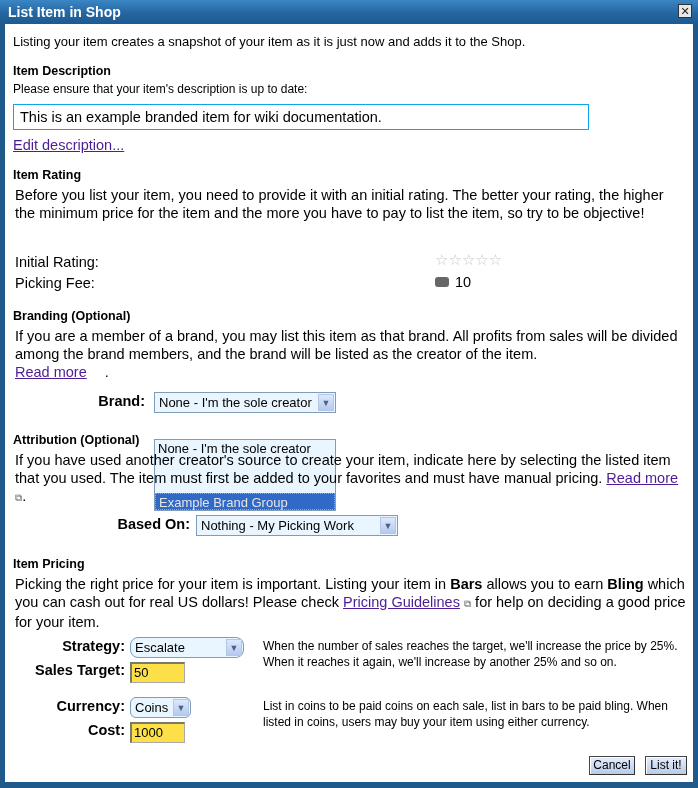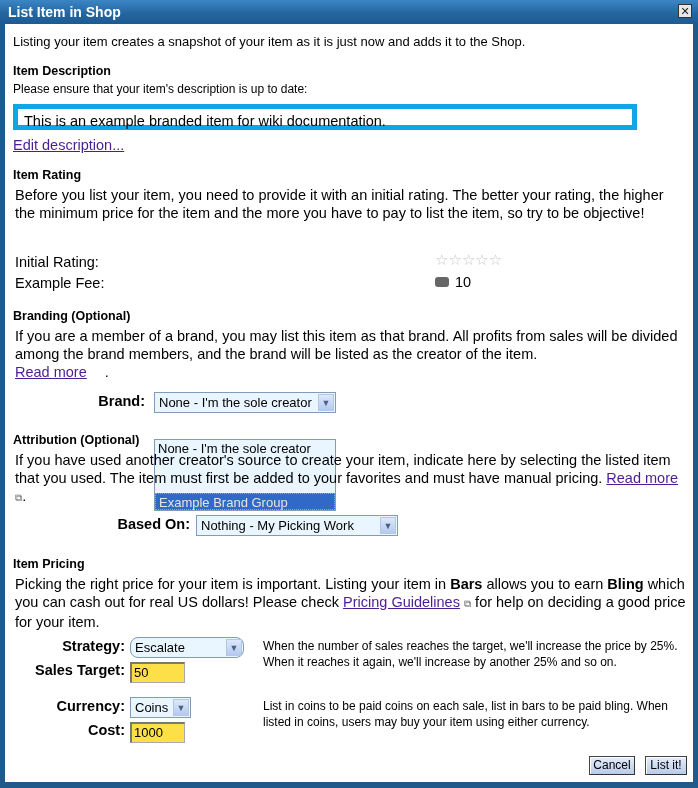--- a/index.html
+++ b/index.html
@@ -24,22 +24,22 @@
     text-align: center; color: #222; font-weight: normal;
   }
   .content {
     background: #fff; height: 758px; position: relative; padding: 0 8px;
   }
   .intro { position: absolute; left: 8px; top: 10px; font-size: 13px; }
   .sect-title { position: absolute; font-weight: bold; font-size: 12.5px; }
   .small { position: absolute; font-size: 12px; }
   .para { position: absolute; font-size: 14.5px; line-height: 18px; }
   .desc-box {
-    position: absolute; left: 8px; top: 80px; width: 624px; height: 26px;
-    border: 5px solid #0ea5e9; font-size: 14.5px; line-height: 24px; padding-left: 6px;
+    position: absolute; left: 8px; top: 80px; width: 576px; height: 26px;
+    border: 1px solid #0ea5e9; font-size: 14.5px; line-height: 24px; padding-left: 6px;
   }
   a.link { color: #4c1d95; text-decoration: underline; cursor: pointer; }
   .ext-icon { font-size: 10px; color: #666; }
   .stars { position: absolute; left: 430px; top: 227px; color: #c8c8c8; font-size: 15px; letter-spacing: 0px; }
   .fee { position: absolute; left: 430px; top: 250px; font-size: 14.5px; }
   .coin-icon { display: inline-block; width: 14px; height: 10px; background: #666; border-radius: 3px; margin-right: 6px; vertical-align: 0px; }
 
   .select {
     position: absolute; height: 21px; border: 1px solid #7f9db9; background: #eaf6ff;
     font-size: 13px; line-height: 19px; padding-left: 4px; color: #000;
@@ -83,21 +83,21 @@
     <div class="small" style="left:8px; top:58px;">Please ensure that your item's description is up to date:</div>
     <div class="desc-box">This is an example branded item for wiki documentation.</div>
     <div class="para" style="left:8px; top:112px;">
       <a class="link">Edit description...</a>
     </div>
 
     <div class="sect-title" style="left:8px; top:144px;">Item Rating</div>
     <div class="para" style="left:10px; top:162px; width:672px;">Before you list your item, you need to provide it with an initial rating. The better your rating, the higher the minimum price for the item and the more you have to pay to list the item, so try to be objective!</div>
     <div class="para" style="left:10px; top:229px;">Initial Rating:</div>
     <div class="stars"><span>☆☆☆☆☆</span></div>
-    <div class="para" style="left:10px; top:250px;">Example Fee:</div>
+    <div class="para" style="left:10px; top:250px;">Picking Fee:</div>
     <div class="fee">
       <span class="coin-icon"></span><span>10</span>
     </div>
 
     <div class="sect-title" style="left:8px; top:285px;">Branding (Optional)</div>
     <div class="para" style="left:10px; top:303px; width:672px;">
       <span>If you are a member of a brand, you may list this item as that brand. All profits from sales will be divided among the brand members, and the brand will be listed as the creator of the item.</span><br>
       <a class="link">Read more</a>
       <span style="margin-left:14px;">.</span>
     </div>
@@ -131,21 +131,21 @@
     <div class="field-label" style="left:20px; top:614px; width:100px;">Strategy:</div>
     <div class="select" style="left:125px; top:613px; width:114px;border-radius:8px;">
       <span>Escalate</span>
       <div class="arrow">▼</div>
     </div>
     <div class="field-label" style="left:10px; top:638px; width:110px;">Sales Target:</div>
     <div class="textinput" style="left:125px; top:638px; width:55px;">50</div>
     <div class="help" style="left:258px; top:614px; width:420px;">When the number of sales reaches the target, we'll increase the price by 25%. When it reaches it again, we'll increase by another 25% and so on.</div>
 
     <div class="field-label" style="left:20px; top:674px; width:100px;">Currency:</div>
-    <div class="select" style="left:125px; top:673px; width:61px;">
+    <div class="select" style="left:125px; top:673px; width:61px;border-radius:6px;">
       <span>Coins</span>
       <div class="arrow">▼</div>
     </div>
     <div class="field-label" style="left:20px; top:698px; width:100px;">Cost:</div>
     <div class="textinput" style="left:125px; top:698px; width:55px;">1000</div>
     <div class="help" style="left:258px; top:674px; width:420px;">List in coins to be paid coins on each sale, list in bars to be paid bling. When listed in coins, users may buy your item using either currency.</div>
 
     <div class="btn" style="left:584px; top:732px; width:46px;">Cancel</div>
     <div class="btn" style="left:640px; top:732px; width:42px;">List it!</div>
   </div>

